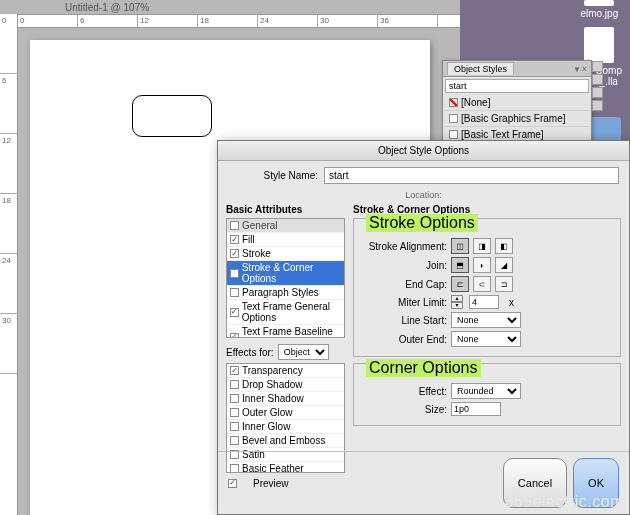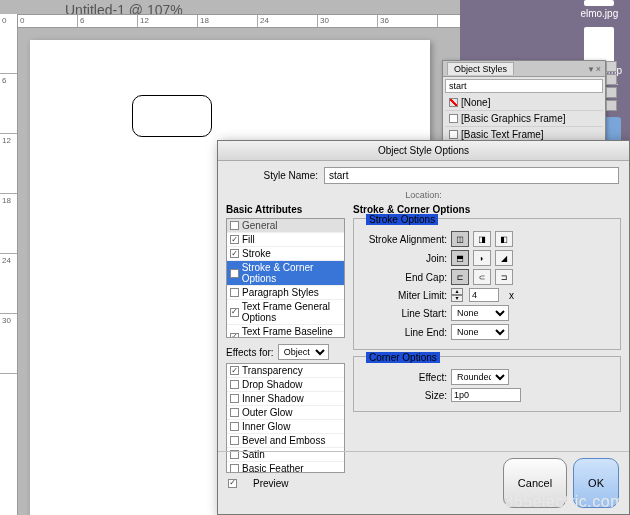--- a/index.html
+++ b/index.html
@@ -1,30 +1,30 @@
 <!DOCTYPE html>
 <html><head>
 <meta charset="utf-8">
 <style>
 *{box-sizing:border-box;margin:0;padding:0;font-family:"Lucida Grande",Arial,sans-serif;font-size:10px}
 body{background:#7a6f8a;width:630px;height:515px;position:relative;overflow:hidden}
 .doc-window{position:absolute;left:0;top:0;width:460px;height:515px;background:#b8b8b8}
-.doc-title{position:absolute;left:65px;top:2px;color:#555;font-size:14px}
+.doc-title{position:absolute;left:65px;top:2px;color:#555;font-size:10px}
 .ruler-h{position:absolute;left:18px;top:14px;right:0;height:14px;background:#fff;border-top:1px solid #999;border-bottom:1px solid #999;display:flex}
 .ruler-h span{width:60px;border-right:1px solid #aaa;font-size:8px;padding:1px 2px;color:#666}
 .ruler-v{position:absolute;left:0;top:14px;width:18px;bottom:0;background:#fff;border-right:1px solid #999}
 .ruler-v span{display:block;height:60px;border-bottom:1px solid #aaa;font-size:8px;padding:2px;color:#666}
 .canvas-area{position:absolute;left:18px;top:28px;right:0;bottom:0;background:#b8b8b8}
 .page{position:absolute;left:12px;top:12px;width:400px;height:480px;background:#fff;box-shadow:2px 2px 6px rgba(0,0,0,.3)}
 .rounded-rect{position:absolute;left:102px;top:55px;width:80px;height:42px;border:1px solid #000;border-radius:10px}
 .desktop-items{position:absolute;right:8px;top:0}
 .file-icon{text-align:center;color:#fff;font-size:8px;margin-bottom:8px}
 .file-icon .ic{width:30px;height:36px;background:#fff;margin:0 auto 2px;border-radius:2px}
 .folder-ic{width:44px;height:32px;background:#7aa5d8;border-radius:3px;margin:0 auto 2px}
-.panel-obj{position:absolute;left:442px;top:60px;width:164px;background:#a16207;border:1px solid #888;box-shadow:1px 1px 4px rgba(0,0,0,.3)}
+.panel-obj{position:absolute;left:442px;top:60px;width:150px;background:#a16207;border:1px solid #888;box-shadow:1px 1px 4px rgba(0,0,0,.3)}
 .panel-tabs{display:flex;background:#c8c8c8;border-bottom:1px solid #999;height:16px;align-items:center;padding:0 4px;gap:4px}
 .panel-tab{background:#e8e8e8;padding:1px 6px;font-size:9px;border:1px solid #aaa;border-bottom:none}
 .panel-close{margin-left:auto;font-size:9px;color:#666}
 .panel-body{background:#e4e4e4;padding:2px}
 .panel-search{border:1px solid #aaa;padding:1px 3px;background:#fff;margin-bottom:2px;font-size:9px}
 .style-row{padding:2px 4px;font-size:9px;border-bottom:1px solid #d0d0d0;display:flex;align-items:center;gap:3px}
 .style-row.sel{background:#a8c5e8}
 .style-row .sw{width:9px;height:9px;border:1px solid #888;background:#fff}
 .style-row .none-sw{background:linear-gradient(45deg,transparent 42%,red 42%,red 58%,transparent 58%)}
 .panel-side{position:absolute;right:-14px;top:0;width:13px;display:flex;flex-direction:column;gap:2px}
@@ -43,28 +43,28 @@
 .attr-row{display:flex;align-items:center;padding:1px 3px;font-size:9px;gap:3px;border-bottom:1px solid #eee}
 .attr-row.hl{background:#3875d7;color:#fff}
 .attr-row.hdr{background:#e0e0e0;color:#444}
 .cb{width:9px;height:9px;border:1px solid #888;background:#fff;display:inline-flex;align-items:center;justify-content:center;font-size:8px;line-height:1}
 .cb.on::before{content:"✓";color:#333}
 .attr-row.hl .cb.on::before{color:#fff}
 .effects-row{display:flex;align-items:center;gap:4px;margin:6px 0 3px;font-size:10px}
 .effects-row select{font-size:9px;border:1px solid #999;background:#fff;padding:1px}
 .fx-list{border:1px solid #999;background:#fff;height:110px;overflow:hidden}
 .fieldset{border:1px solid #b0b0b0;padding:6px 8px;margin-bottom:6px}
-.legend{font-size:10px;padding:0 3px;margin-left:4px;background:#1d4ed8;position:relative;top:-11px;display:inline-block}
+.legend{font-size:16px;padding:0 3px;margin-left:4px;background:#bef264;position:relative;top:-11px;display:inline-block}
 .fieldset-body{margin-top:-8px}
 .form-row{display:flex;align-items:center;margin:3px 0;gap:4px}
 .form-row .lbl{width:85px;text-align:right;font-size:10px}
 .icon-btn{width:18px;height:16px;border:1px solid #999;background:#f4f4f4;display:inline-flex;align-items:center;justify-content:center;font-size:8px}
 .icon-btn.sel{background:#ccc;border-color:#555}
 .num-input{width:30px;border:1px solid #999;padding:1px 2px;background:#fff;font-size:9px}
-.sel-input{width:58px;border:1px solid #999;padding:1px;background:#fff;font-size:9px}
+.sel-input{width:70px;border:1px solid #999;padding:1px;background:#fff;font-size:9px}
 .stepper{display:inline-flex;flex-direction:column;margin-right:2px}
 .stepper span{width:12px;height:7px;border:1px solid #888;background:#eee;font-size:6px;text-align:center;line-height:5px}
 .footer{position:absolute;left:0;right:0;bottom:0;padding:6px 10px;display:flex;align-items:center;border-top:1px solid #c0c0c0}
 .footer .spacer{flex:1}
 .btn{border:1px solid #888;background:linear-gradient(#fdfdfd,#dcdcdc);border-radius:10px;padding:18px 14px;font-size:11px;margin-left:6px}
 .btn.primary{background:linear-gradient(#cfe3fb,#9cc1ef);border-color:#5a88c8}
 .watermark{position:absolute;right:6px;bottom:4px;color:#e8e8e8;font-size:16px;letter-spacing:.5px}
 </style>
 </head>
 <body>
@@ -256,36 +256,36 @@
                 <span>▾</span>
               </span>
             <input class="num-input" value="4" style="">
             <span style="margin-left:6px">x</span>
           </div>
           <div class="form-row">
               <span class="lbl">Line Start:</span>
             <select class="sel-input"><option>None</option></select>
           </div>
           <div class="form-row">
-              <span class="lbl">Line End:</span>
+              <span class="lbl">Outer End:</span>
             <select class="sel-input"><option>None</option></select>
           </div>
         </div>
       </div>
 
       <div class="fieldset">
         <span class="legend">Corner Options</span>
         <div class="fieldset-body">
           <div class="form-row">
               <span class="lbl">Effect:</span>
             <select class="sel-input"><option>Rounded</option></select>
           </div>
           <div class="form-row">
               <span class="lbl">Size:</span>
-            <input class="num-input" style="width: 70px;" value="1p0">
+            <input class="num-input" style="width: 50px;" value="1p0">
           </div>
         </div>
       </div>
     </div>
   </div>
 
   <div class="footer">
     <span class="cb on"></span>
     <span style="margin-left:16px">Preview</span>
     <span class="spacer"></span>

